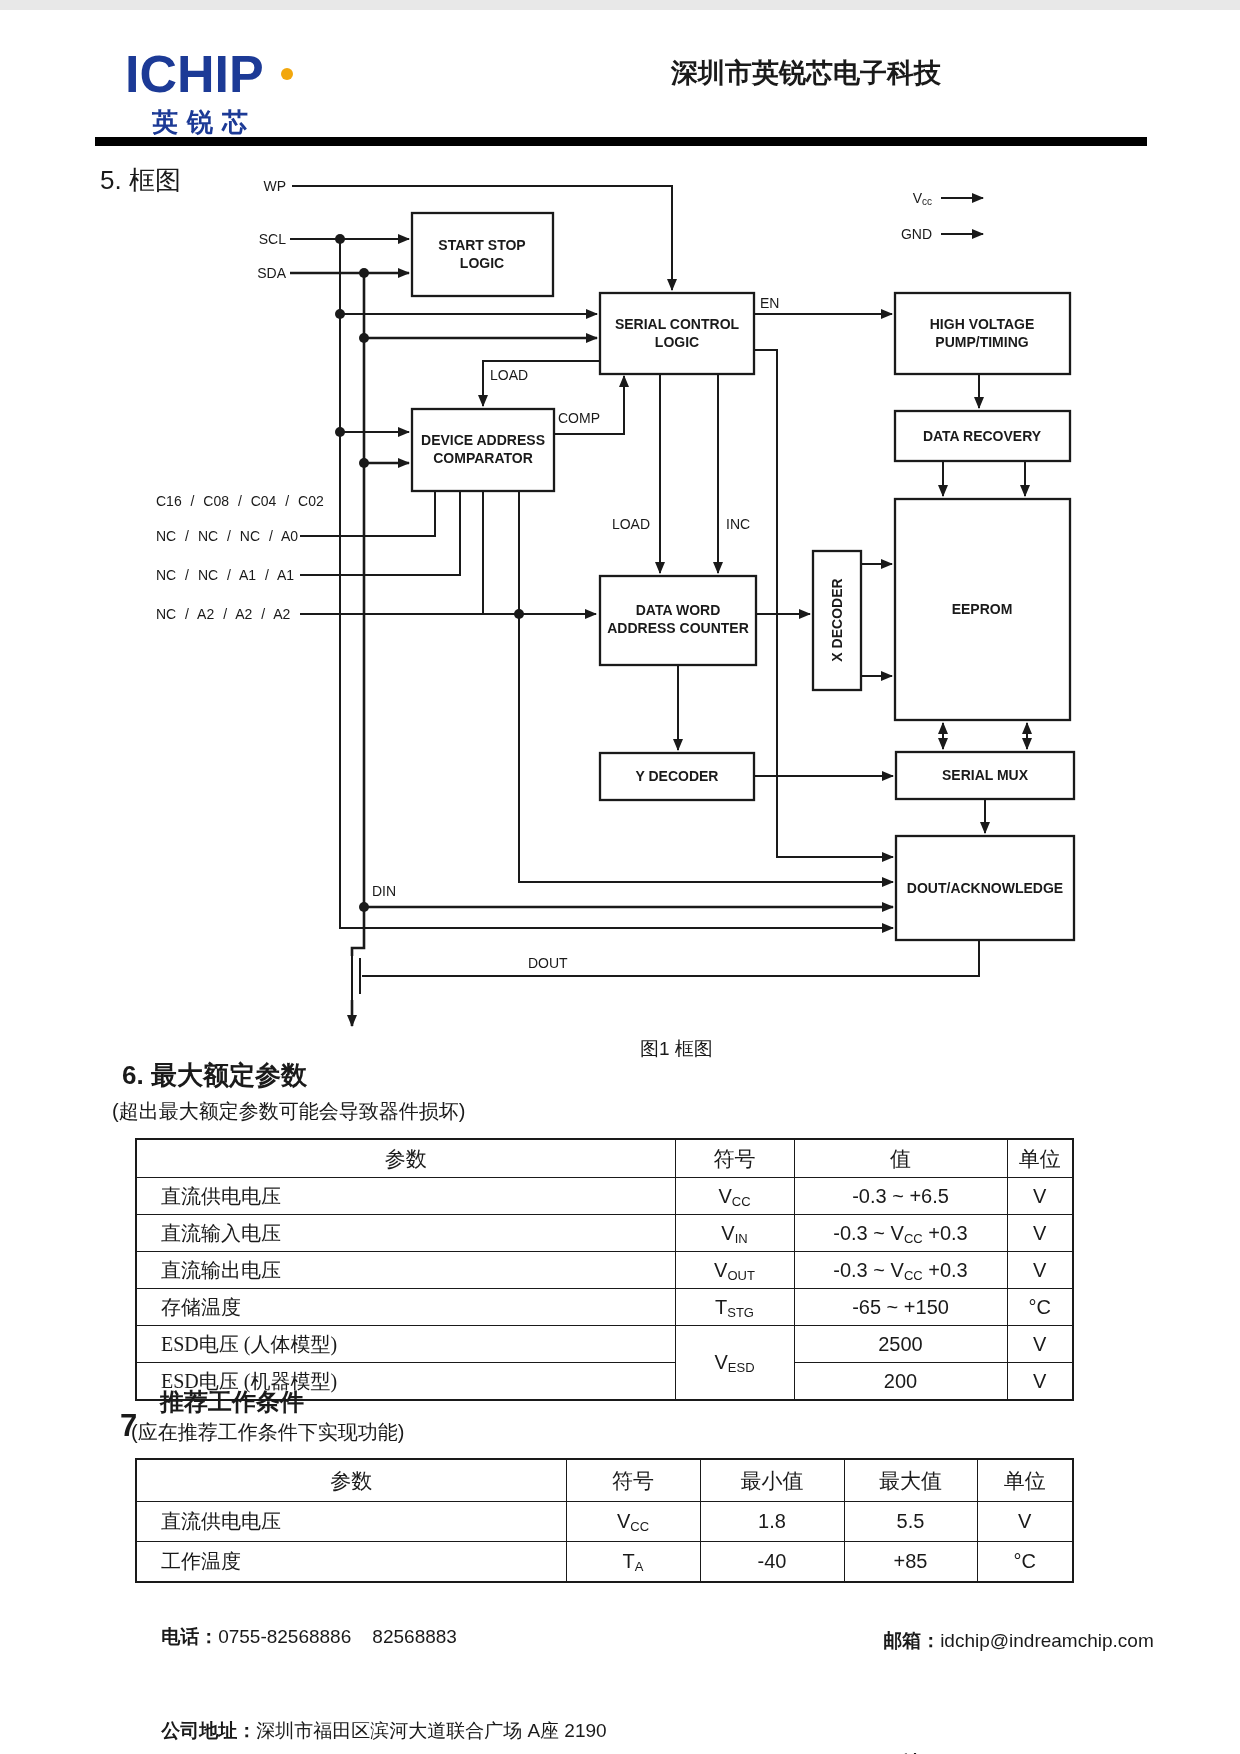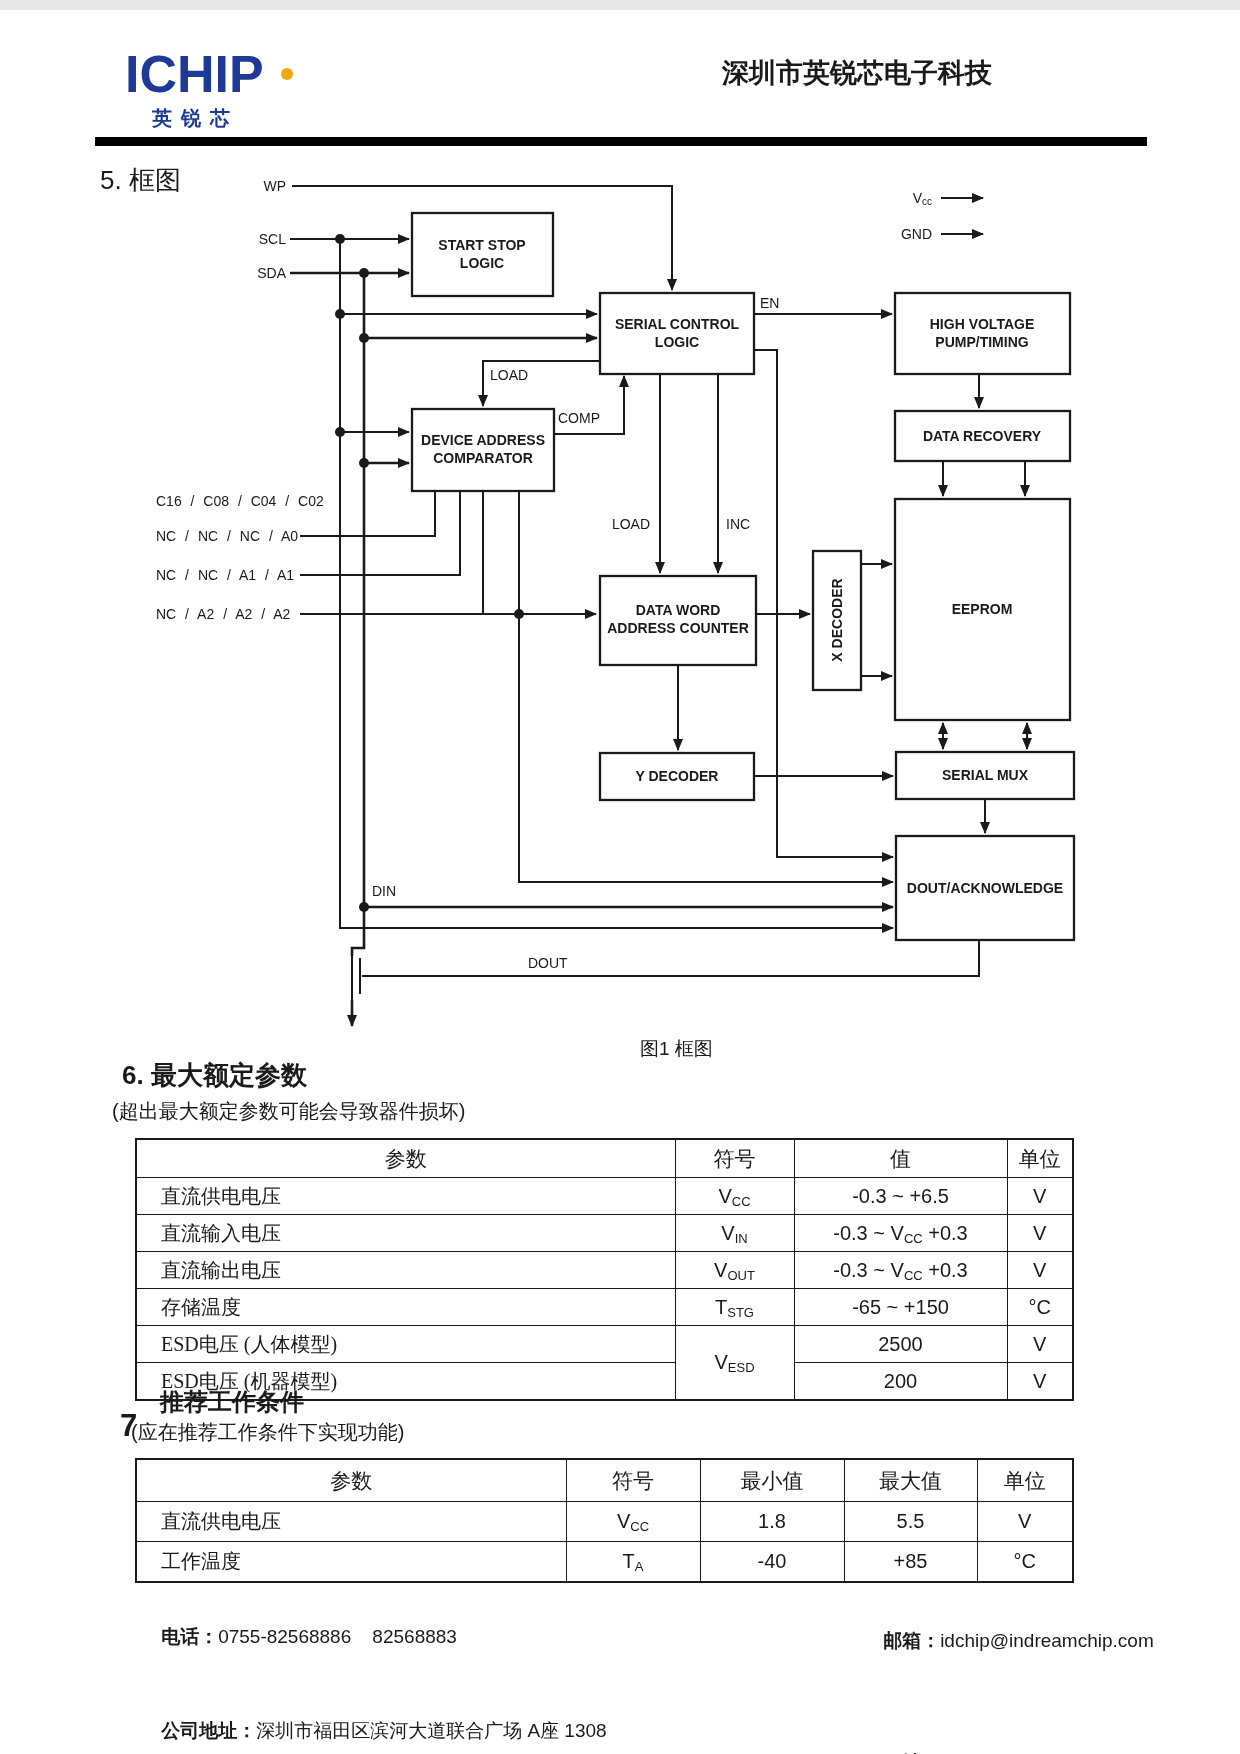--- a/index.html
+++ b/index.html
@@ -3,23 +3,23 @@
 <meta charset="utf-8">
 <style>
   html,body{margin:0;padding:0;background:#e8e8e8;}
   .page{position:relative;width:1240px;height:1754px;background:#ffffff;margin:10px auto;
         font-family:"Liberation Sans","DejaVu Sans",sans-serif;color:#1a1a1a;overflow:hidden;}
   
   .logo-wrap{position:absolute;left:125px;top:38px;width:220px;height:95px;}
   .logo-text{font-size:52px;font-weight:bold;color:#1c3a96;letter-spacing:0;line-height:1;}
   .logo-ring{position:absolute;left:149px;top:13px;width:26px;height:26px;background:#ffffff;border-radius:50%;}
   .logo-dot{position:absolute;left:156px;top:20px;width:12px;height:12px;background:#f2a70d;border-radius:50%;}
-  .logo-cn{position:absolute;left:27px;top:57px;font-size:20px;font-weight:bold;color:#1c3a96;letter-spacing:9px;}
+  .logo-cn{position:absolute;left:27px;top:57px;font-size:26px;font-weight:bold;color:#1c3a96;letter-spacing:9px;}
   .hdr-right{position:absolute;left:620px;top:44px;width:372px;text-align:right;line-height:38px;}
-  .hdr-line1{font-size:27px;font-weight:600;}
+  .hdr-line1{font-size:27px;font-weight:600;text-align:center;}
   .hdr-line2{font-size:27px;font-family:"Liberation Serif","DejaVu Serif",serif;}
   .hdr-rule{position:absolute;left:95px;top:127px;width:1052px;height:9px;background:#000;}
   
   .sec5{position:absolute;left:100px;top:153px;font-size:26px;font-weight:normal;}
   .fig-caption{position:absolute;left:640px;top:1026px;font-size:19px;}
   .sec6{position:absolute;left:122px;top:1048px;font-size:26px;font-weight:bold;}
   .note6{position:absolute;left:112px;top:1088px;font-size:20px;}
   .sec7-title{position:absolute;left:160px;top:1376px;font-size:24px;font-weight:bold;}
   .sec7-num{position:absolute;left:120px;top:1398px;font-size:31px;font-weight:bold;}
   .note7{position:absolute;left:131px;top:1409px;font-size:20px;}
@@ -324,21 +324,21 @@
       <td>+85</td>
       <td>°C</td>
     </tr>
   </tbody>
     </table>
 
   <div class="fline" style="left:140px;top:1592px;">
     <span class="flabel">电话：</span><span>0755-82568886    82568883</span>
   </div>
   <div class="fline" style="left:140px;top:1686px;">
-    <span class="flabel">公司地址：</span><span>深圳市福田区滨河大道联合广场 A座 1308</span>
+    <span class="flabel">公司地址：</span><span>深圳市福田区滨河大道联合广场 A座 2190</span>
   </div>
   <div class="fline" style="left:862px;top:1596px;">
     <span class="flabel">邮箱：</span><span>idchip@indreamchip.com</span>
   </div>
   <div class="fline" style="left:862px;top:1718px;">
     <span class="flabel">网址：</span><span>www.idchip.cn</span>
   </div>
 
 </div>
 

